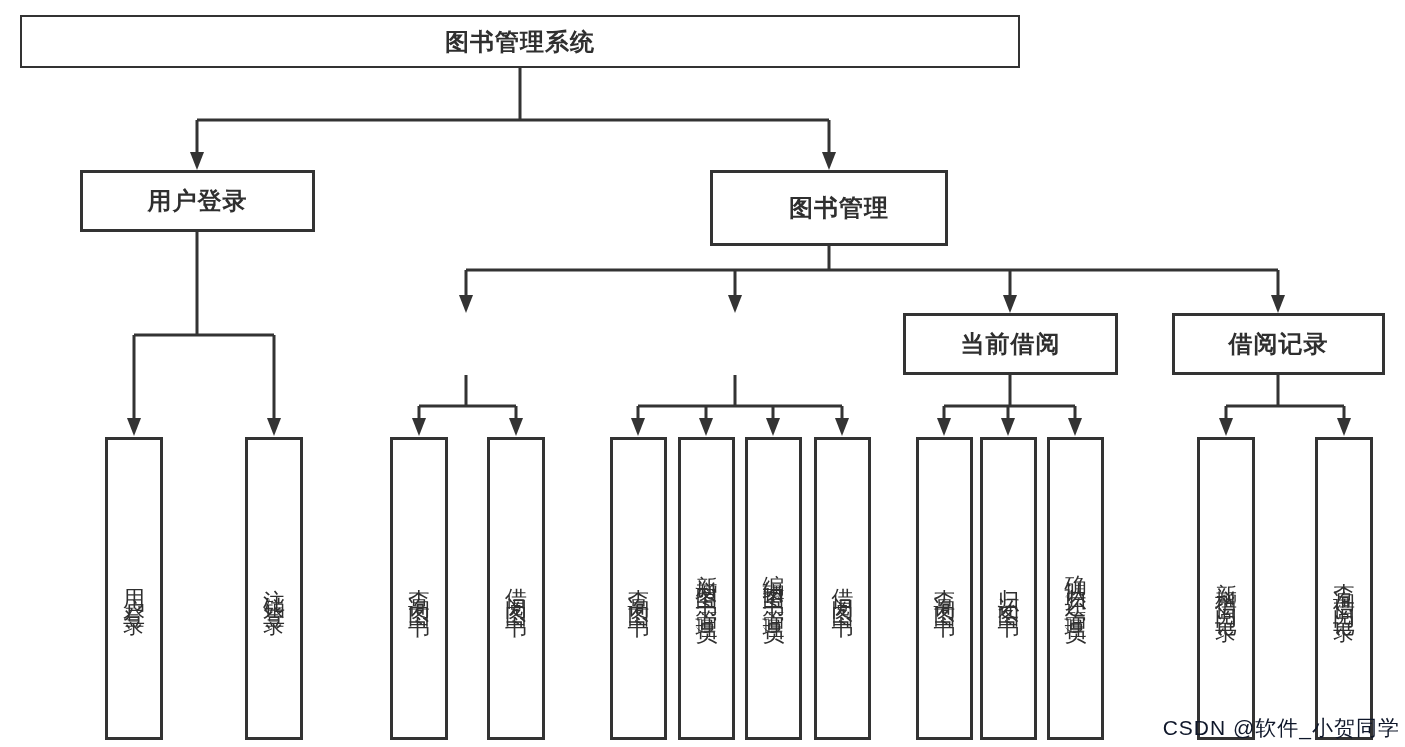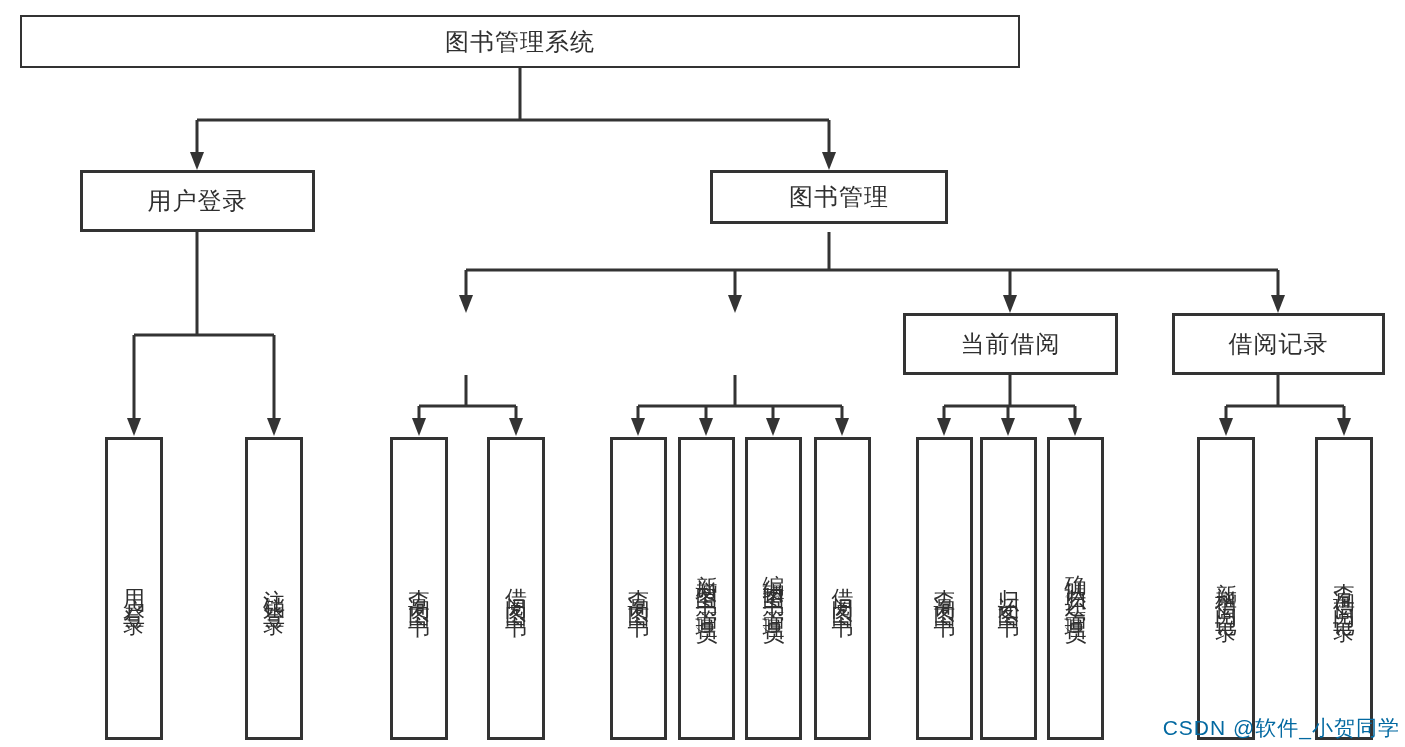--- a/index.html
+++ b/index.html
@@ -16,38 +16,38 @@
     position: absolute;
     box-sizing: border-box;
     border: 3px solid #333333;
     background: #ffffff;
     color: #2f2f2f;
     display: flex;
     align-items: center;
     justify-content: center;
     z-index: 2;
   }
-  .hlabel { font-size: 24px; letter-spacing: 1px; }
+  .hlabel { font-size: 24px; letter-spacing: 1px; font-weight: bold; }
   .root   { border-width: 2px; }
   .vtext {
     writing-mode: vertical-rl;
     text-orientation: mixed;
     white-space: nowrap;
     font-size: 22px;
     line-height: 1;
   }
   .ls4 { letter-spacing: 9px; }
   .ls6 { letter-spacing: 8px; }
   .ls9 { letter-spacing: 7px; }
   .watermark {
     position: absolute;
     right: 5px;
     top: 714px;
     font-size: 21px;
-    color: #0369a1;
+    color: #0f172a;
     letter-spacing: 1px;
     z-index: 5;
   }
   svg path { stroke: #333333; stroke-width: 3; fill: none; }
   svg polygon { fill: #333333; stroke: none; }
 </style>
 </head>
 <body>
 
 <div class="canvas">
@@ -84,21 +84,21 @@
     <polygon points="1068,418 1082,418 1075,436"></polygon>
 
     <path d="M1278 375 V406 M1226 406 H1344 M1226 406 V420 M1344 406 V420"></path>
     <polygon points="1219,418 1233,418 1226,436"></polygon>
     <polygon points="1337,418 1351,418 1344,436"></polygon>
   </svg>
 
   <div class="box root hlabel" style="left:20px; top:15px; width:1000px; height:53px;">图书管理系统</div>
 
   <div class="box hlabel" style="left:80px; top:170px; width:235px; height:62px;">用户登录</div>
-  <div class="box hlabel" style="left:710px; top:170px; width:238px; height:54px;padding-left:20px;">图书管理</div>
+  <div class="box hlabel" style="left:710px; top:170px; width:238px; height:76px;padding-left:20px;">图书管理</div>
 
   <div class="box hlabel" style="left:903px; top:313px; width:215px; height:62px;">当前借阅</div>
   <div class="box hlabel" style="left:1172px; top:313px; width:213px; height:62px;">借阅记录</div>
 
   <div class="box" style="left:105px; top:437px; width:58px; height:303px;">
     <span class="vtext ls4">用户登录</span>
   </div>
   <div class="box" style="left:245px; top:437px; width:58px; height:303px;">
     <span class="vtext ls4">注销登录</span>
   </div>

